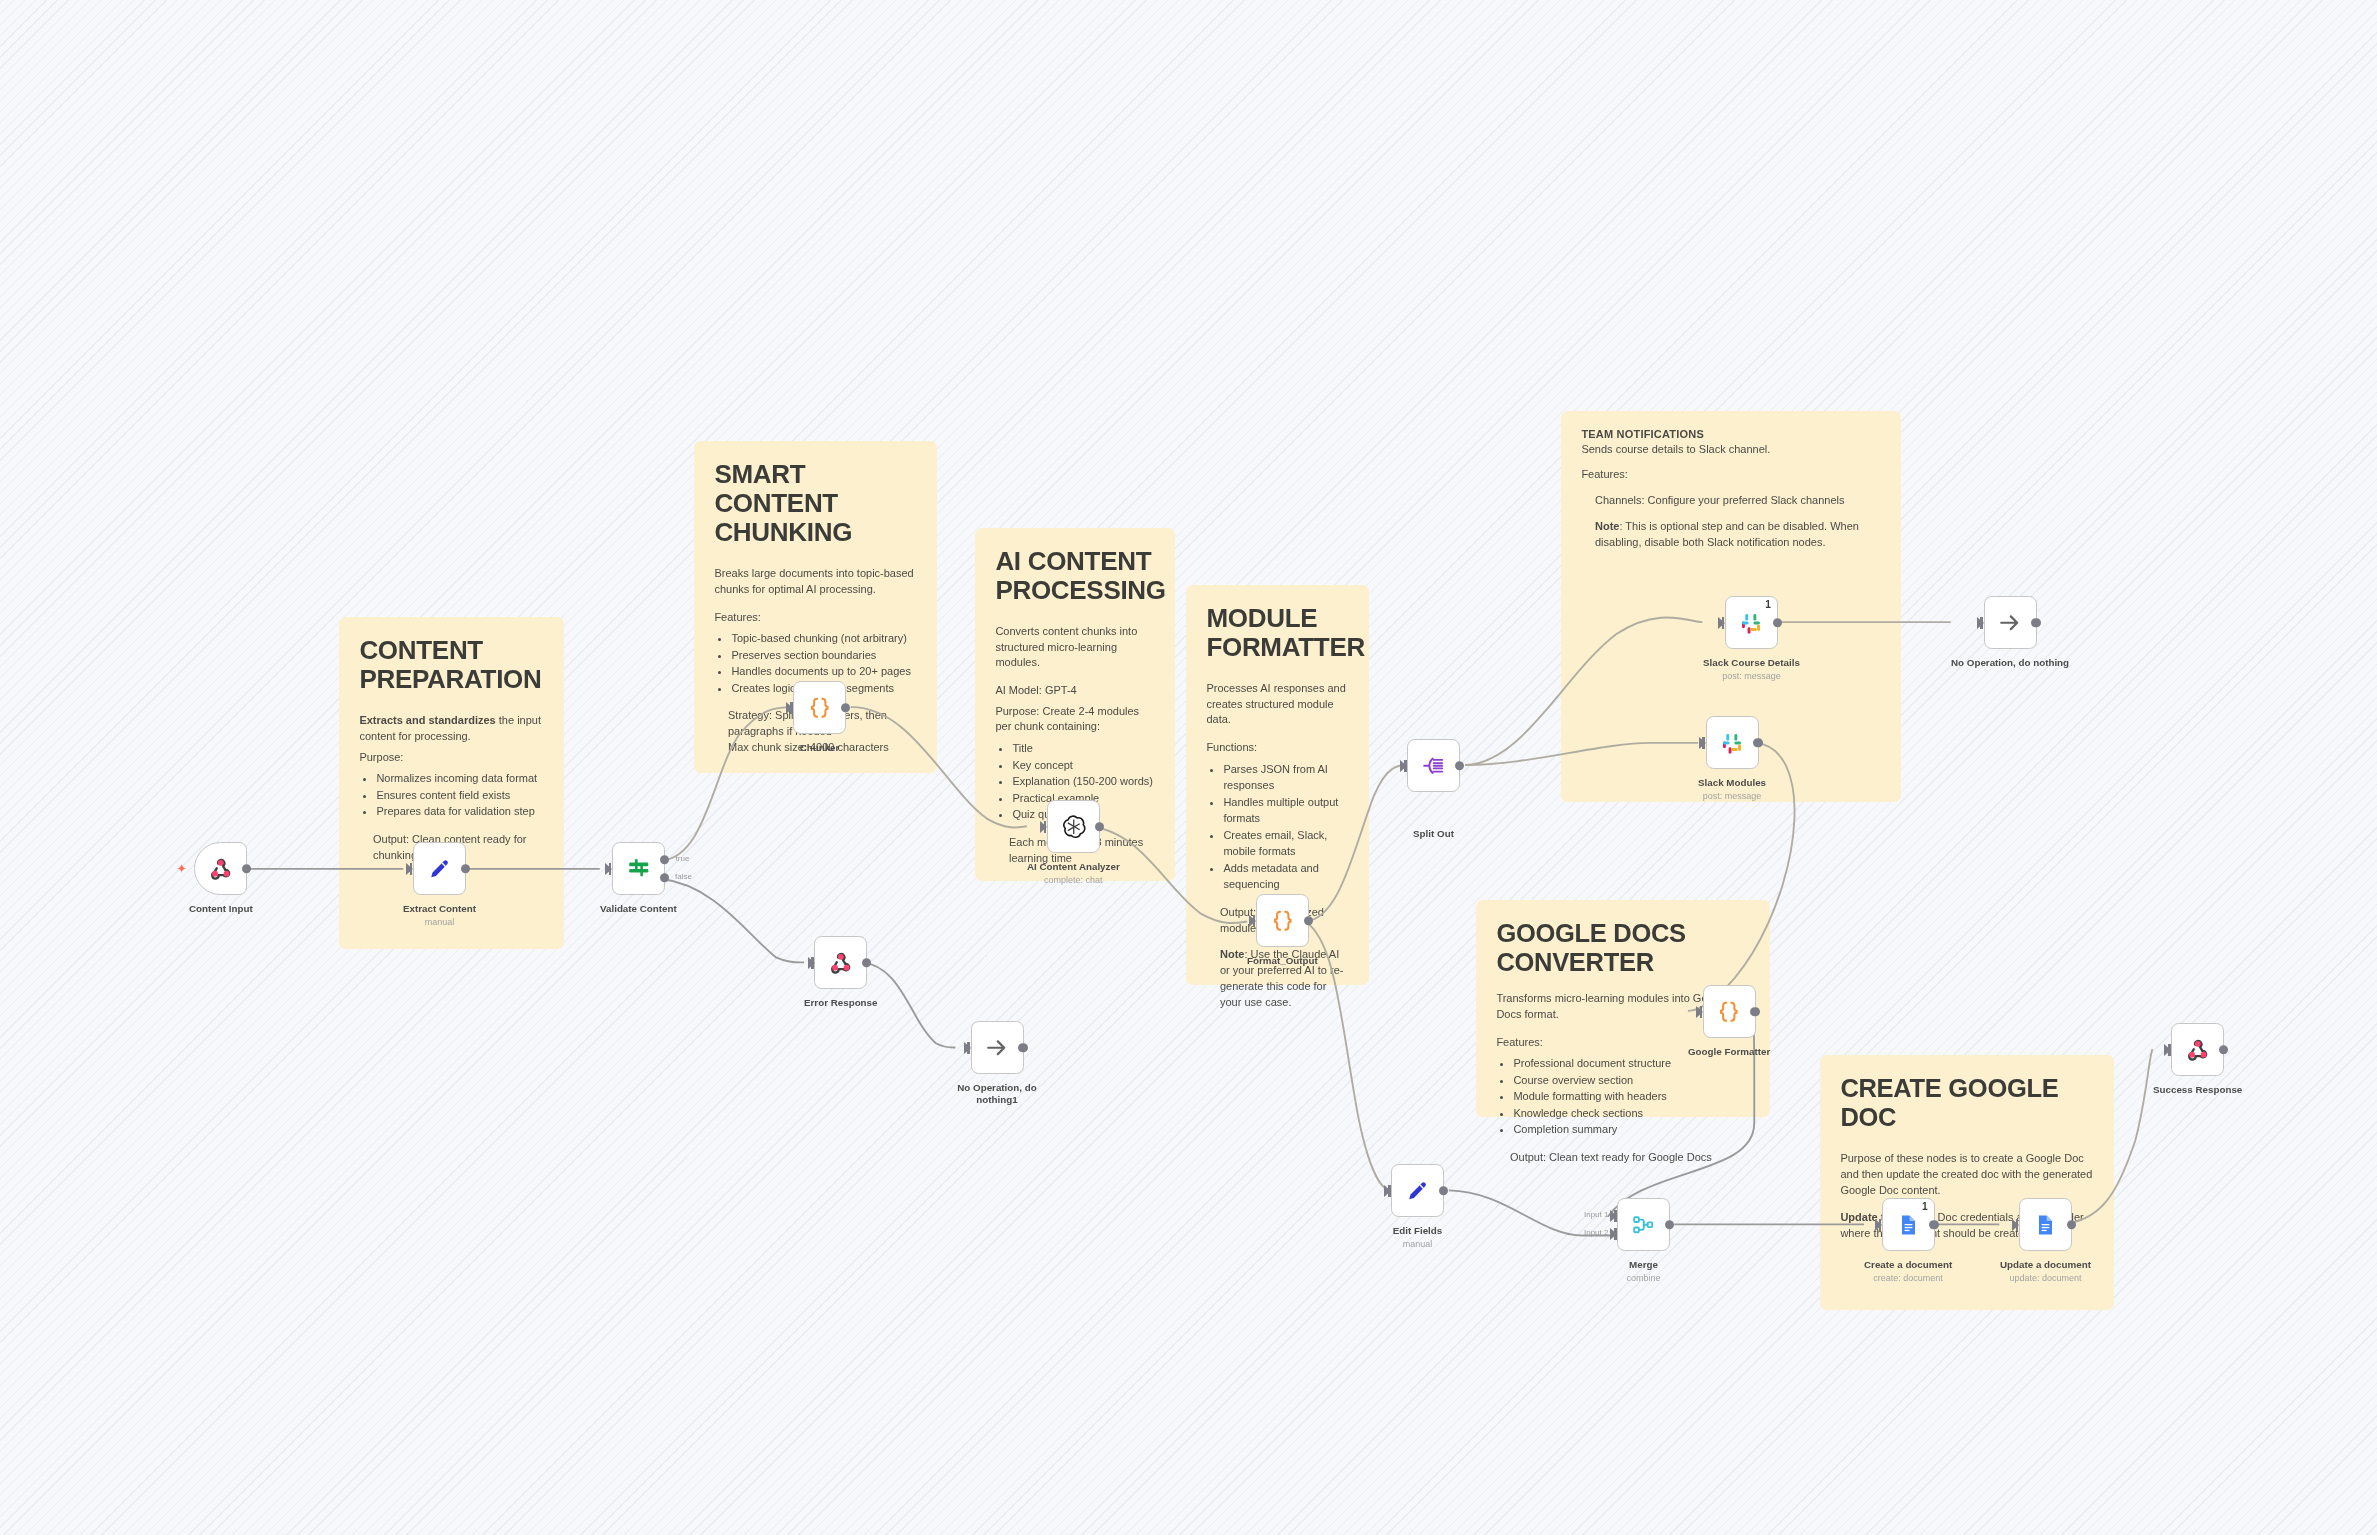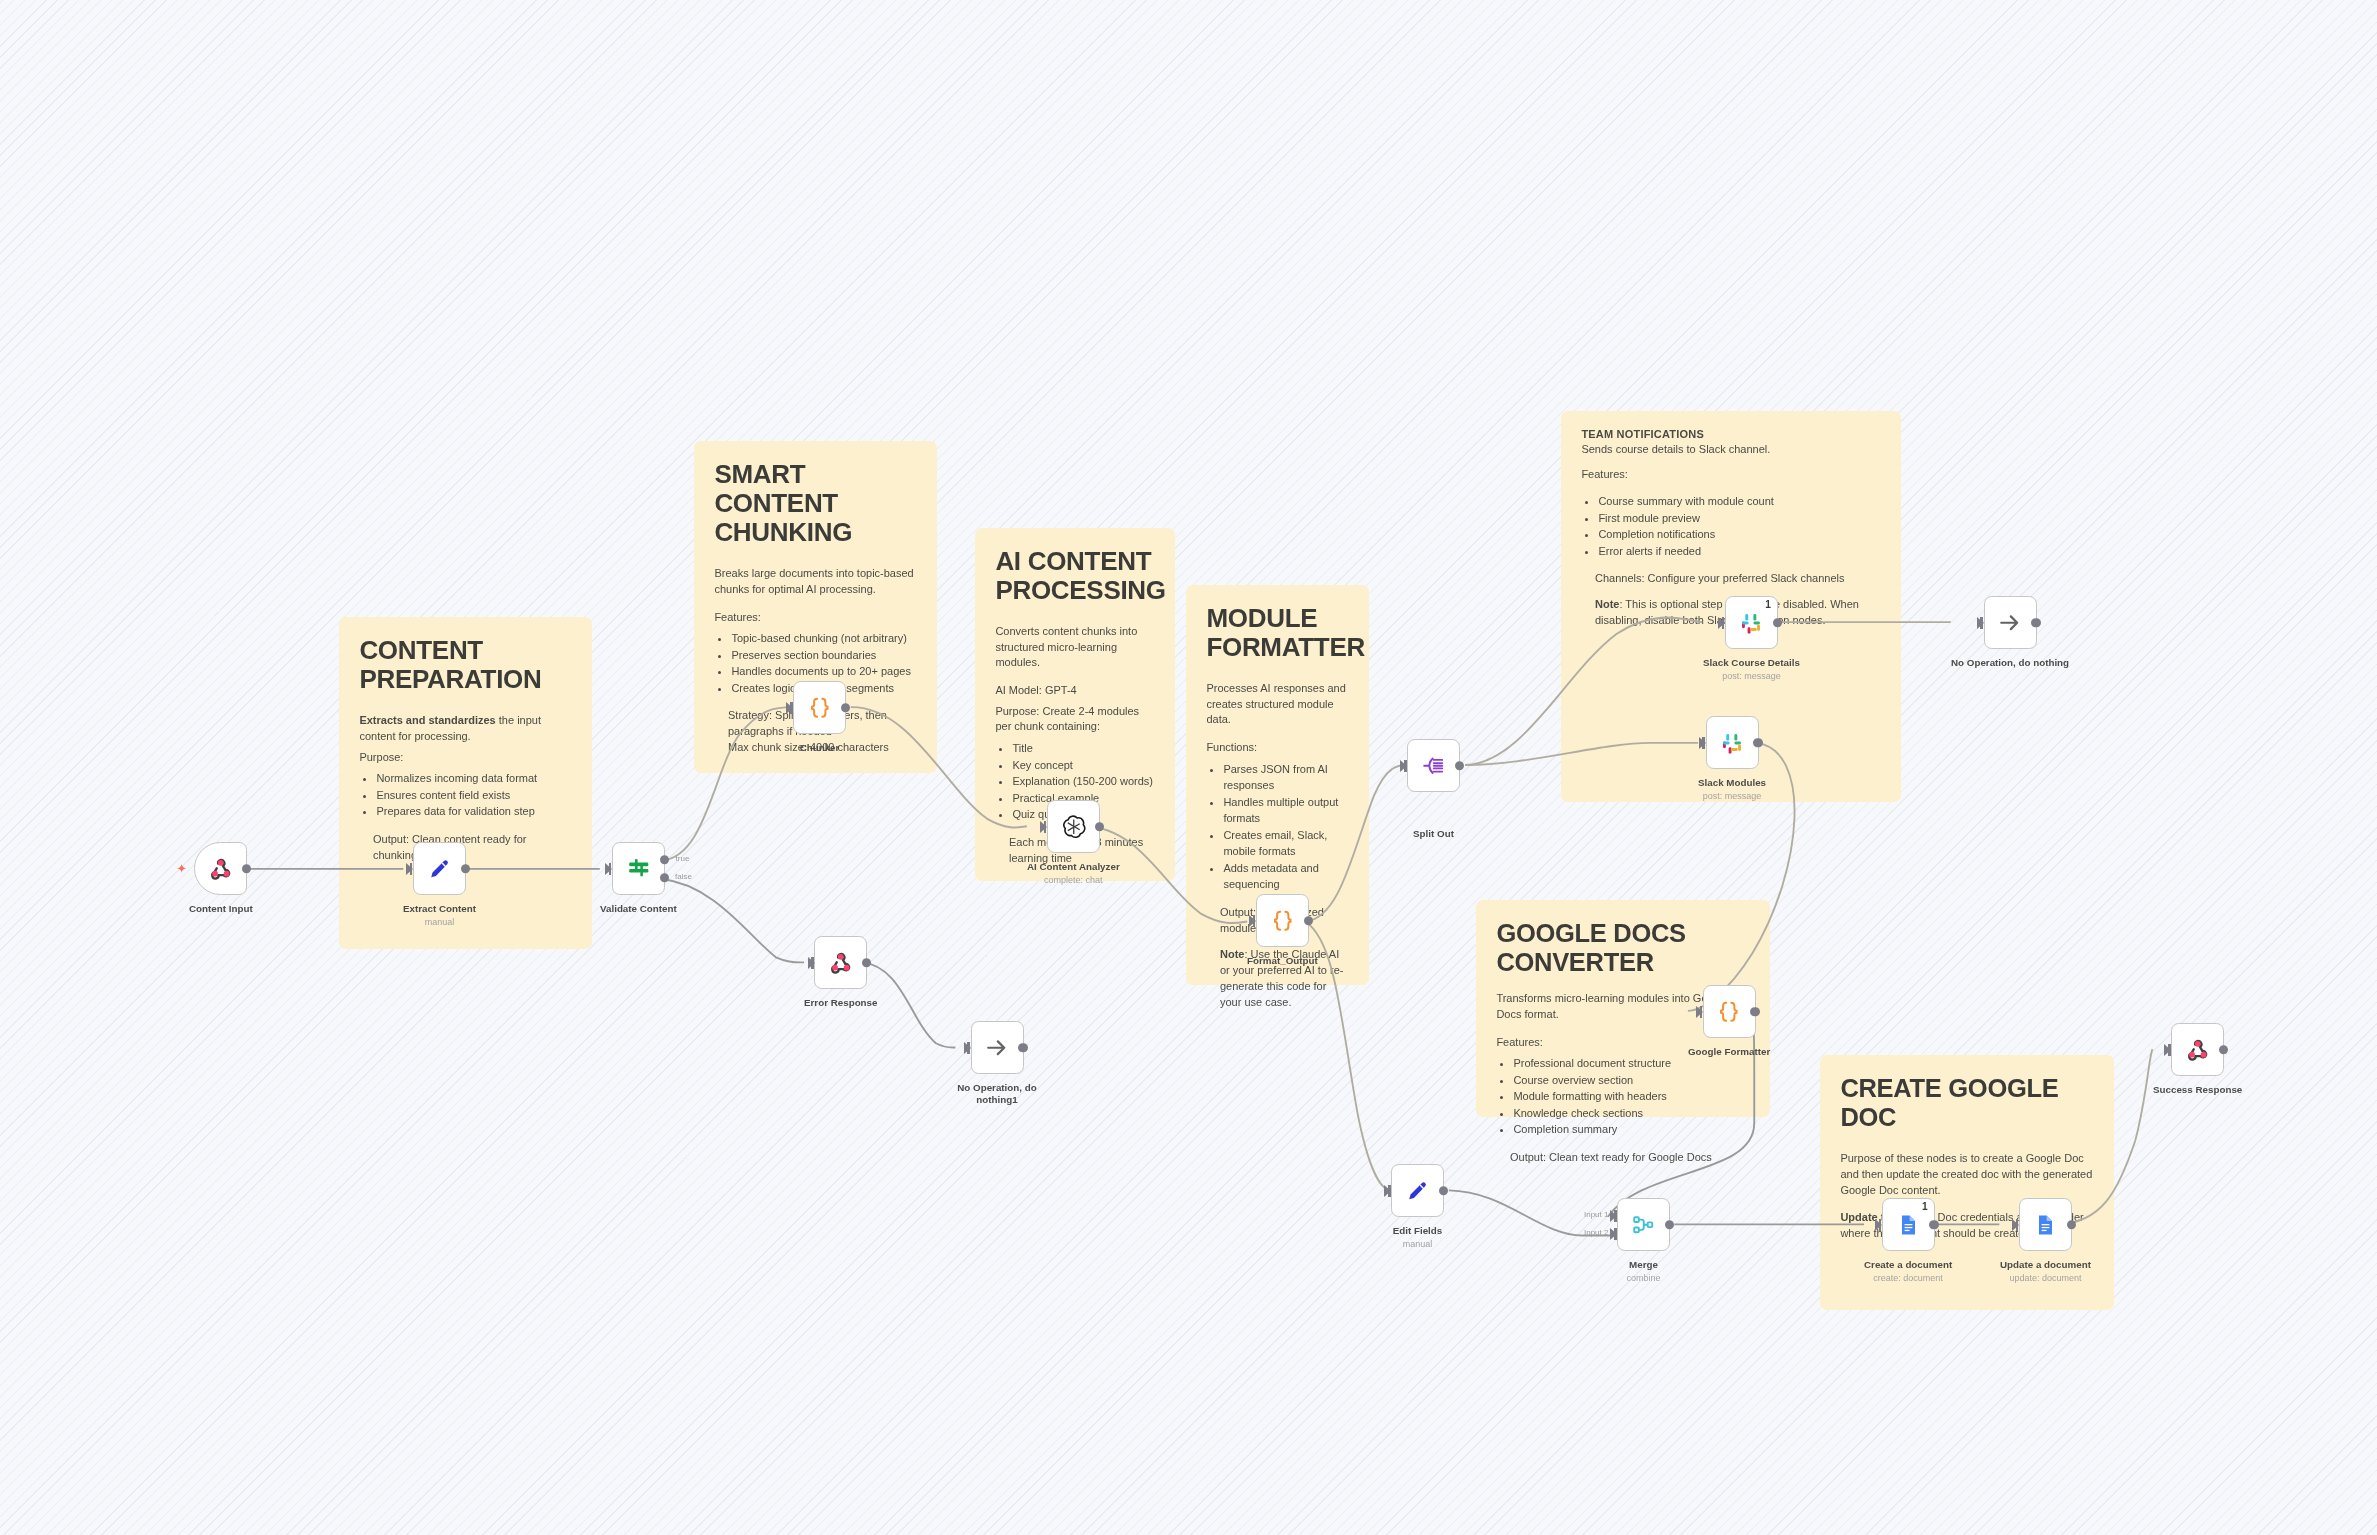--- a/index.html
+++ b/index.html
@@ -31,21 +31,21 @@
   }
   .sticky .small-head{font-size:11px;font-weight:600;margin:0 0 1.7px;color:#4a4a46;letter-spacing:0.2px;}
   .sticky p{font-size:11px;line-height:1.42;margin:0 0 12px 0;}
   .sticky p.tight{margin-bottom:5.1px;}
   .sticky ul{margin:0 0 12px 0;padding-left:17px;}
   .sticky li{font-size:11px;line-height:1.5;}
   .sticky .ind{font-size:11px;line-height:1.45;margin:0 0 10.2px 13.6px;}
   .sticky b,.sticky strong{font-weight:700;}
 
   
-  #sticky-content-preparation{left:339px;top:617px;width:253px;height:332px;}
+  #sticky-content-preparation{left:339px;top:617px;width:225px;height:332px;}
   #sticky-smart-chunking   {left:694px;top:441px;width:243px;height:332px;}
   #sticky-ai-processing    {left:975px;top:528px;width:200px;height:353px;}
   #sticky-module-formatter {left:1186px;top:585px;width:183px;height:400px;}
   #sticky-team-notifications{left:1561px;top:411px;width:340px;height:391px;padding:17px 20.4px;}
   #sticky-google-docs      {left:1476px;top:900px;width:294px;height:217px;}
   #sticky-create-google-doc{left:1820px;top:1055px;width:294px;height:255px;}
   #sticky-team-notifications p{font-size:11px;margin-bottom:10.2px;}
   #sticky-google-docs h1{font-size:25.5px;margin-bottom:15.3px;}
   #sticky-create-google-doc h1{font-size:25.5px;margin-bottom:20.4px;}
 
@@ -174,26 +174,20 @@
       <li>Adds metadata and sequencing</li>
     </ul>
     <div class="ind">Output: Standardized module objects</div>
     <div class="ind"><b>Note</b><span>: Use the Claude AI or your preferred AI to re-generate this code for your use case.</span></div>
   </div>
 
   <div class="sticky" id="sticky-team-notifications">
     <div class="small-head">TEAM NOTIFICATIONS</div>
     <p>Sends course details to Slack channel.</p>
     <p class="tight">Features:</p>
-    <ul>
-      <li>Course summary with module count</li>
-      <li>First module preview</li>
-      <li>Completion notifications</li>
-      <li>Error alerts if needed</li>
-    </ul>
     <div class="ind">Channels: Configure your preferred Slack channels</div>
     <div class="ind"><b>Note</b><span>: This is optional step and can be disabled. When disabling, disable both Slack notification nodes.</span></div>
   </div>
 
   <div class="sticky" id="sticky-google-docs">
     <h1>GOOGLE DOCS CONVERTER</h1>
     <p>Transforms micro-learning modules into Google Docs format.</p>
     <p class="tight">Features:</p>
     <ul>
       <li>Professional document structure</li>

